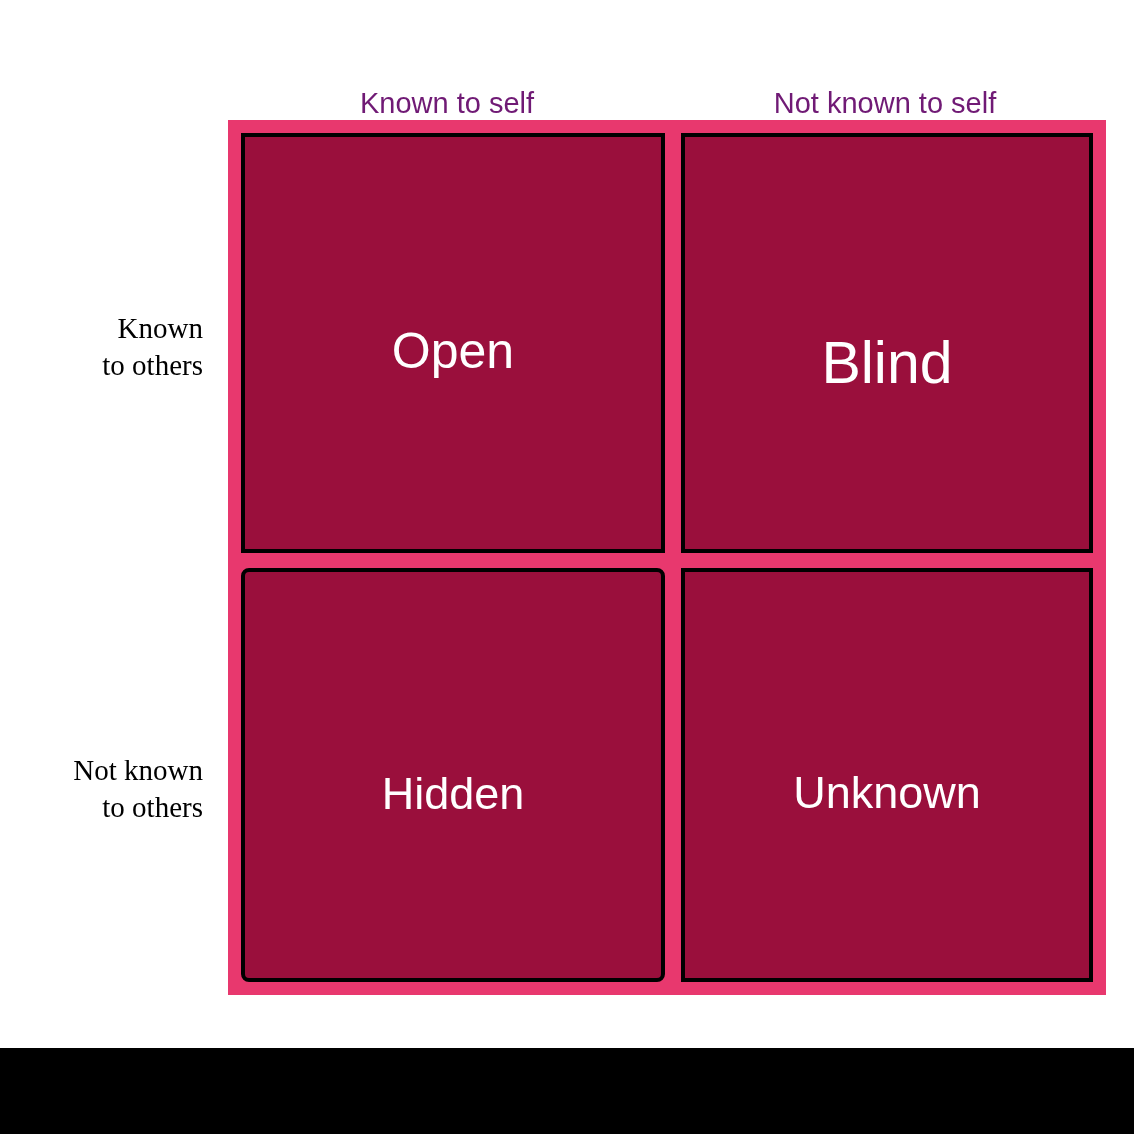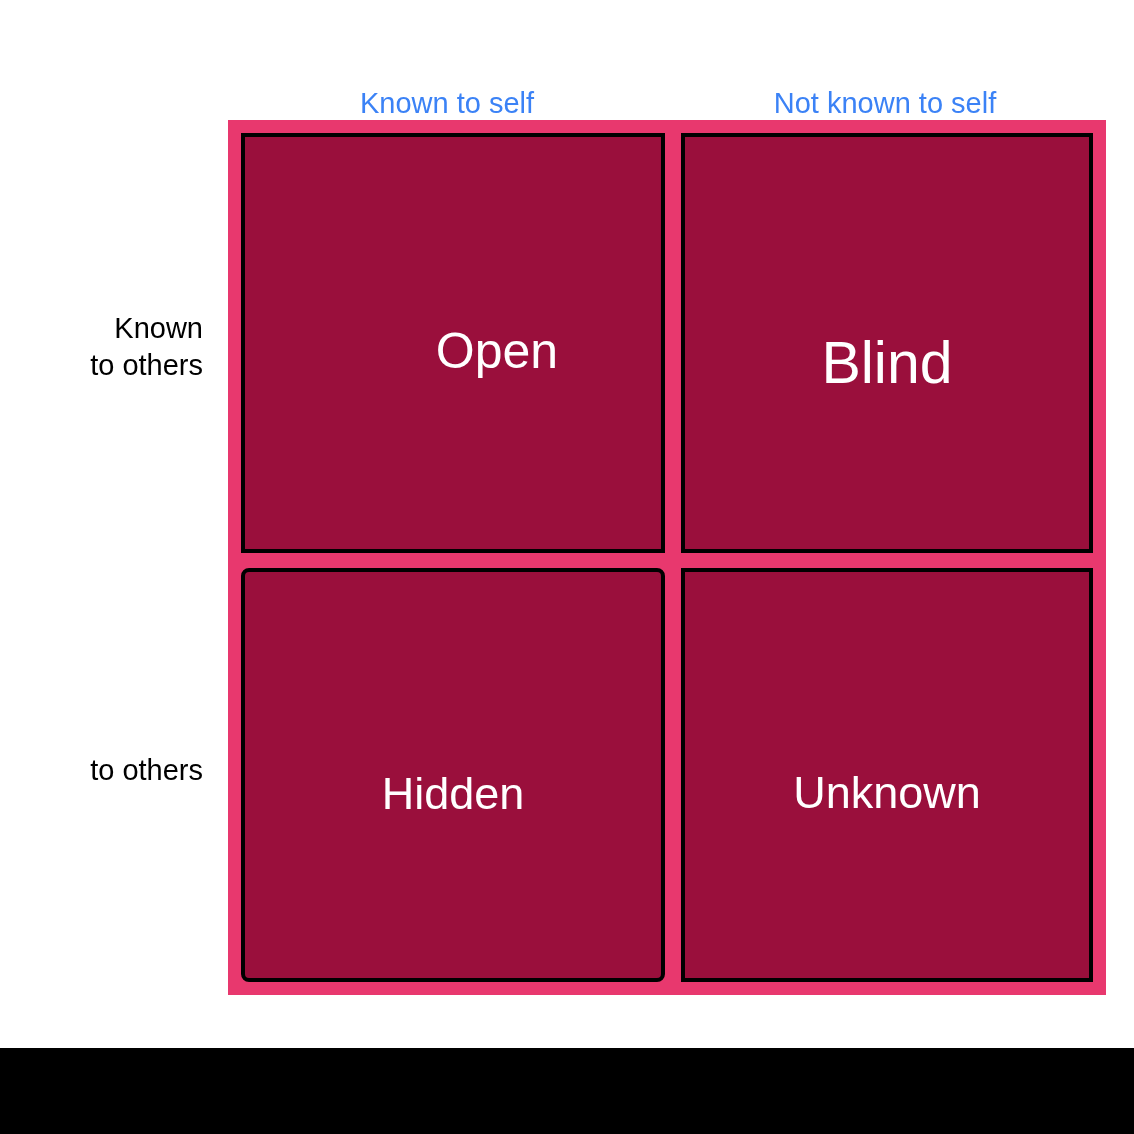--- a/index.html
+++ b/index.html
@@ -23,40 +23,40 @@
     width: 1134px;
     height: 1134px;
     background: #ffffff;
   }
 
   
   .col-header {
     position: absolute;
     font-size: 29px;
     line-height: 34px;
-    color: #3b82f6;
+    color: #701a75;
     text-align: center;
     white-space: nowrap;
     font-weight: 400;
   }
   #col-header-left  { left: 250px; top: 86px; width: 394px; }
   #col-header-right { left: 688px; top: 86px; width: 394px; }
 
   
   .row-header {
     position: absolute;
     font-size: 29px;
     line-height: 37px;
     color: #000000;
     text-align: right;
     font-weight: 400;
   }
   #row-header-top    { left: 0px;  top: 310px; width: 203px; }
   #row-header-bottom { left: 0px;  top: 752px; width: 203px; }
-  .row-header .line { display: block; }
+  .row-header .line { display: block; font-family: Liberation Serif, serif; }
 
   
   #grid-frame {
     position: absolute;
     left: 228px;
     top: 120px;
     width: 878px;
     height: 875px;
     background: #e8386e;
   }
@@ -75,21 +75,21 @@
 
   .quadrant-label {
     position: absolute;
     left: 0;
     width: 100%;
     text-align: center;
     color: #ffffff;
     font-weight: 400;
     white-space: nowrap;
   }
-  #quadrant-open .quadrant-label    { top: 185px; font-size: 50px; line-height: 58px; padding-left: 44px; }
+  #quadrant-open .quadrant-label    { top: 185px; font-size: 50px; line-height: 58px; }
   #quadrant-blind .quadrant-label   { top: 200px; font-size: 59px; line-height: 52px; }
   #quadrant-hidden .quadrant-label  { top: 196px; font-size: 45px; line-height: 52px; }
   #quadrant-unknown .quadrant-label { top: 194px; font-size: 45px; line-height: 54px; }
 
   
   #bottom-bar {
     position: absolute;
     left: 0;
     top: 1048px;
     width: 1134px;
@@ -105,20 +105,21 @@
   <div id="col-header-left" class="col-header">Known to self</div>
 
   <div id="col-header-right" class="col-header">Not known to self</div>
 
   <div id="row-header-top" class="row-header">
     <span class="line">Known</span>
     <span class="line">to others</span>
   </div>
 
   <div id="row-header-bottom" class="row-header">
+    <span class="line">Not known</span>
     <span class="line">to others</span>
   </div>
 
   <div id="grid-frame">
 
     <div id="quadrant-open" class="quadrant">
       <span class="quadrant-label">Open</span>
     </div>
 
     <div id="quadrant-blind" class="quadrant">

